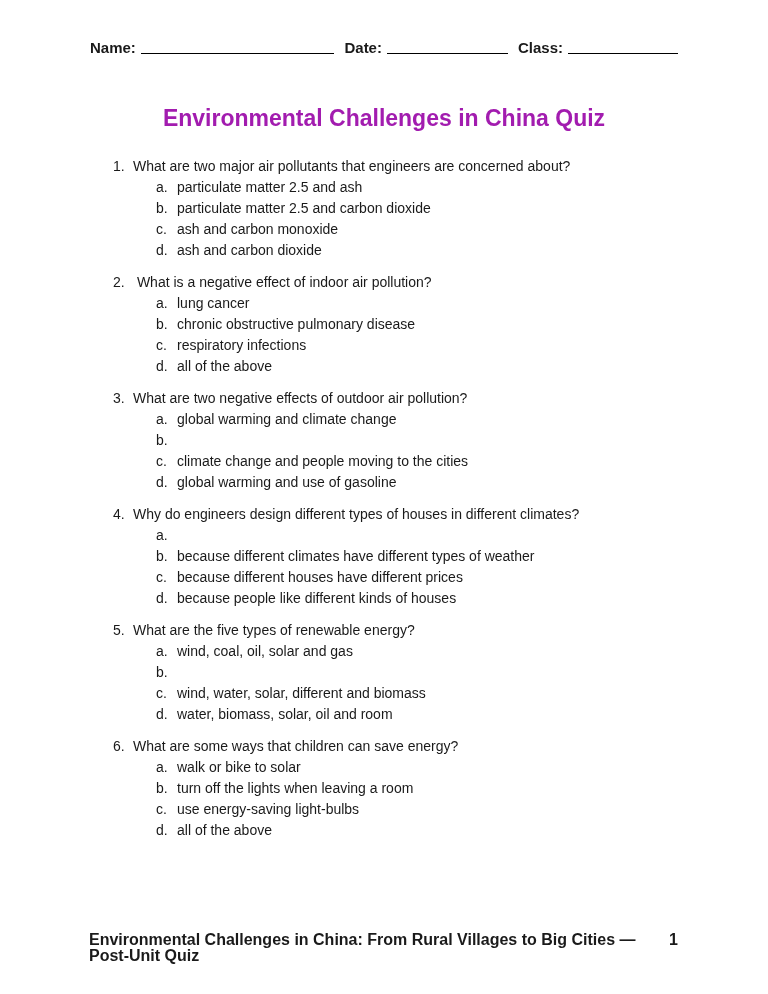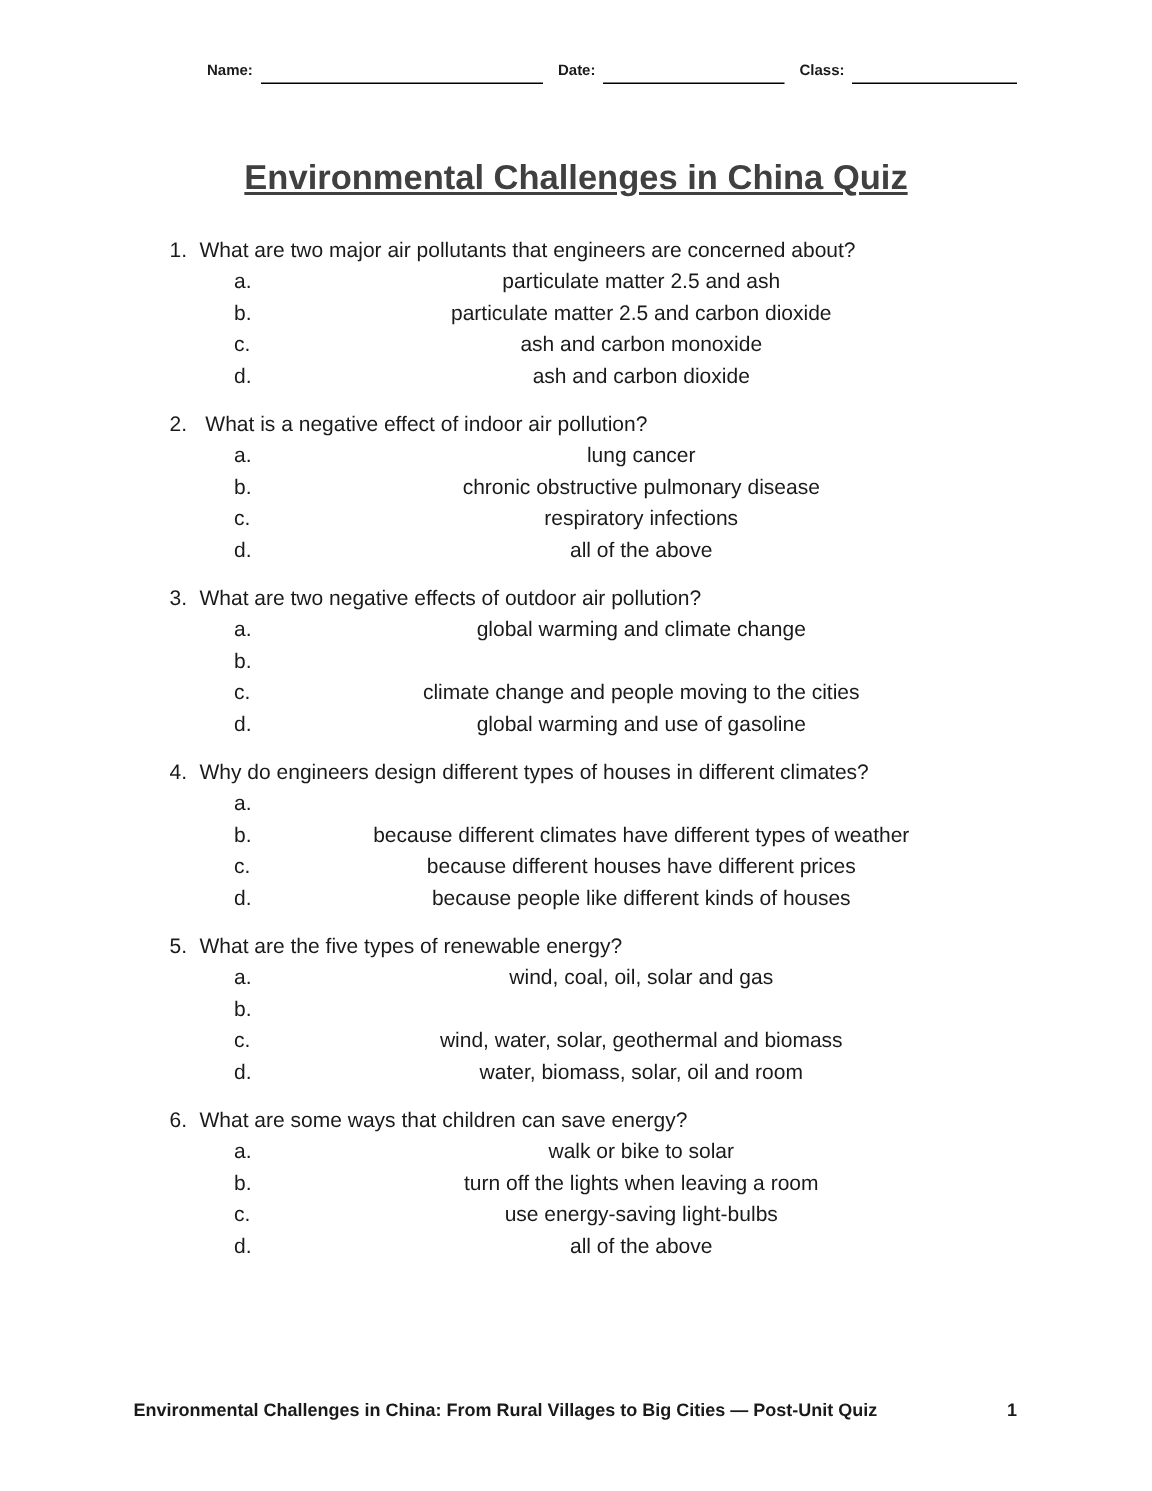--- a/index.html
+++ b/index.html
@@ -18,26 +18,25 @@
   .page {
     position: relative;
     width: 100%;
     height: 100%;
     box-sizing: border-box;
     padding: 40px 90px 0 90px;
   }
   
   .doc-header {
     display: flex;
-    align-items: flex-end;
-    font-size: 10px;
+    align-items: flex-start;
+    font-size: 15px;
     font-weight: bold;
     line-height: 16px;
     white-space: nowrap;
-    margin-left: 48px;
   }
   .hlabel { flex: 0 0 auto; }
   .hline {
     display: inline-block;
     border-bottom: 1.5px solid #000;
     height: 13px;
     flex: 0 0 auto;
     margin-left: 5px;
   }
   .name-line  { flex: 1 1 auto; margin-right: 10px; }
@@ -69,49 +68,49 @@
     flex: 1 1 auto;
     white-space: pre-wrap;
   }
   .opt {
     display: flex;
     padding-left: 66px;
   }
   .oletter {
     flex: 0 0 21px;
   }
-  .otext { flex: 1 1 auto; text-align: center; }
+  .otext { flex: 1 1 auto; }
   
   .doc-footer {
     position: absolute;
     left: 89px;
     right: 90px;
     top: 932px;
     display: flex;
     justify-content: space-between;
-    font-size: 12px;
+    font-size: 16px;
     font-weight: bold;
     line-height: 16px;
   }
 </style>
 </head>
 <body style="color: rgb(26, 26, 26);">
 
 <div class="page">
 
   <div class="doc-header">
     <span class="hlabel">Name:</span>
     <span class="hline name-line"></span>
     <span class="hlabel">Date:</span>
     <span class="hline date-line"></span>
     <span class="hlabel">Class:</span>
     <span class="hline class-line"></span>
   </div>
 
-  <h1 class="quiz-title" style="color: #404040; text-decoration: underline;">Environmental Challenges in China Quiz</h1>
+  <h1 class="quiz-title" style="color: #a21caf;">Environmental Challenges in China Quiz</h1>
 
   <div class="questions">
   <div class="question">
     <div class="qrow">
       <span class="qnum">1.</span>
       <span class="qtext">What are two major air pollutants that engineers are concerned about?</span>
     </div>
     <div class="opts">
   <div class="opt">
     <span class="oletter">a.</span>
@@ -227,21 +226,21 @@
     <span class="oletter">a.</span>
     <span class="otext">wind, coal, oil, solar and gas</span>
   </div>
 
   <div class="opt">
     <span class="oletter">b.</span>
   </div>
 
   <div class="opt">
     <span class="oletter">c.</span>
-    <span class="otext">wind, water, solar, geothermal and biomass</span>
+    <span class="otext">wind, water, solar, different and biomass</span>
   </div>
 
   <div class="opt">
     <span class="oletter">d.</span>
     <span class="otext">water, biomass, solar, oil and room</span>
   </div>
 </div>
   </div>
 
   <div class="question">

